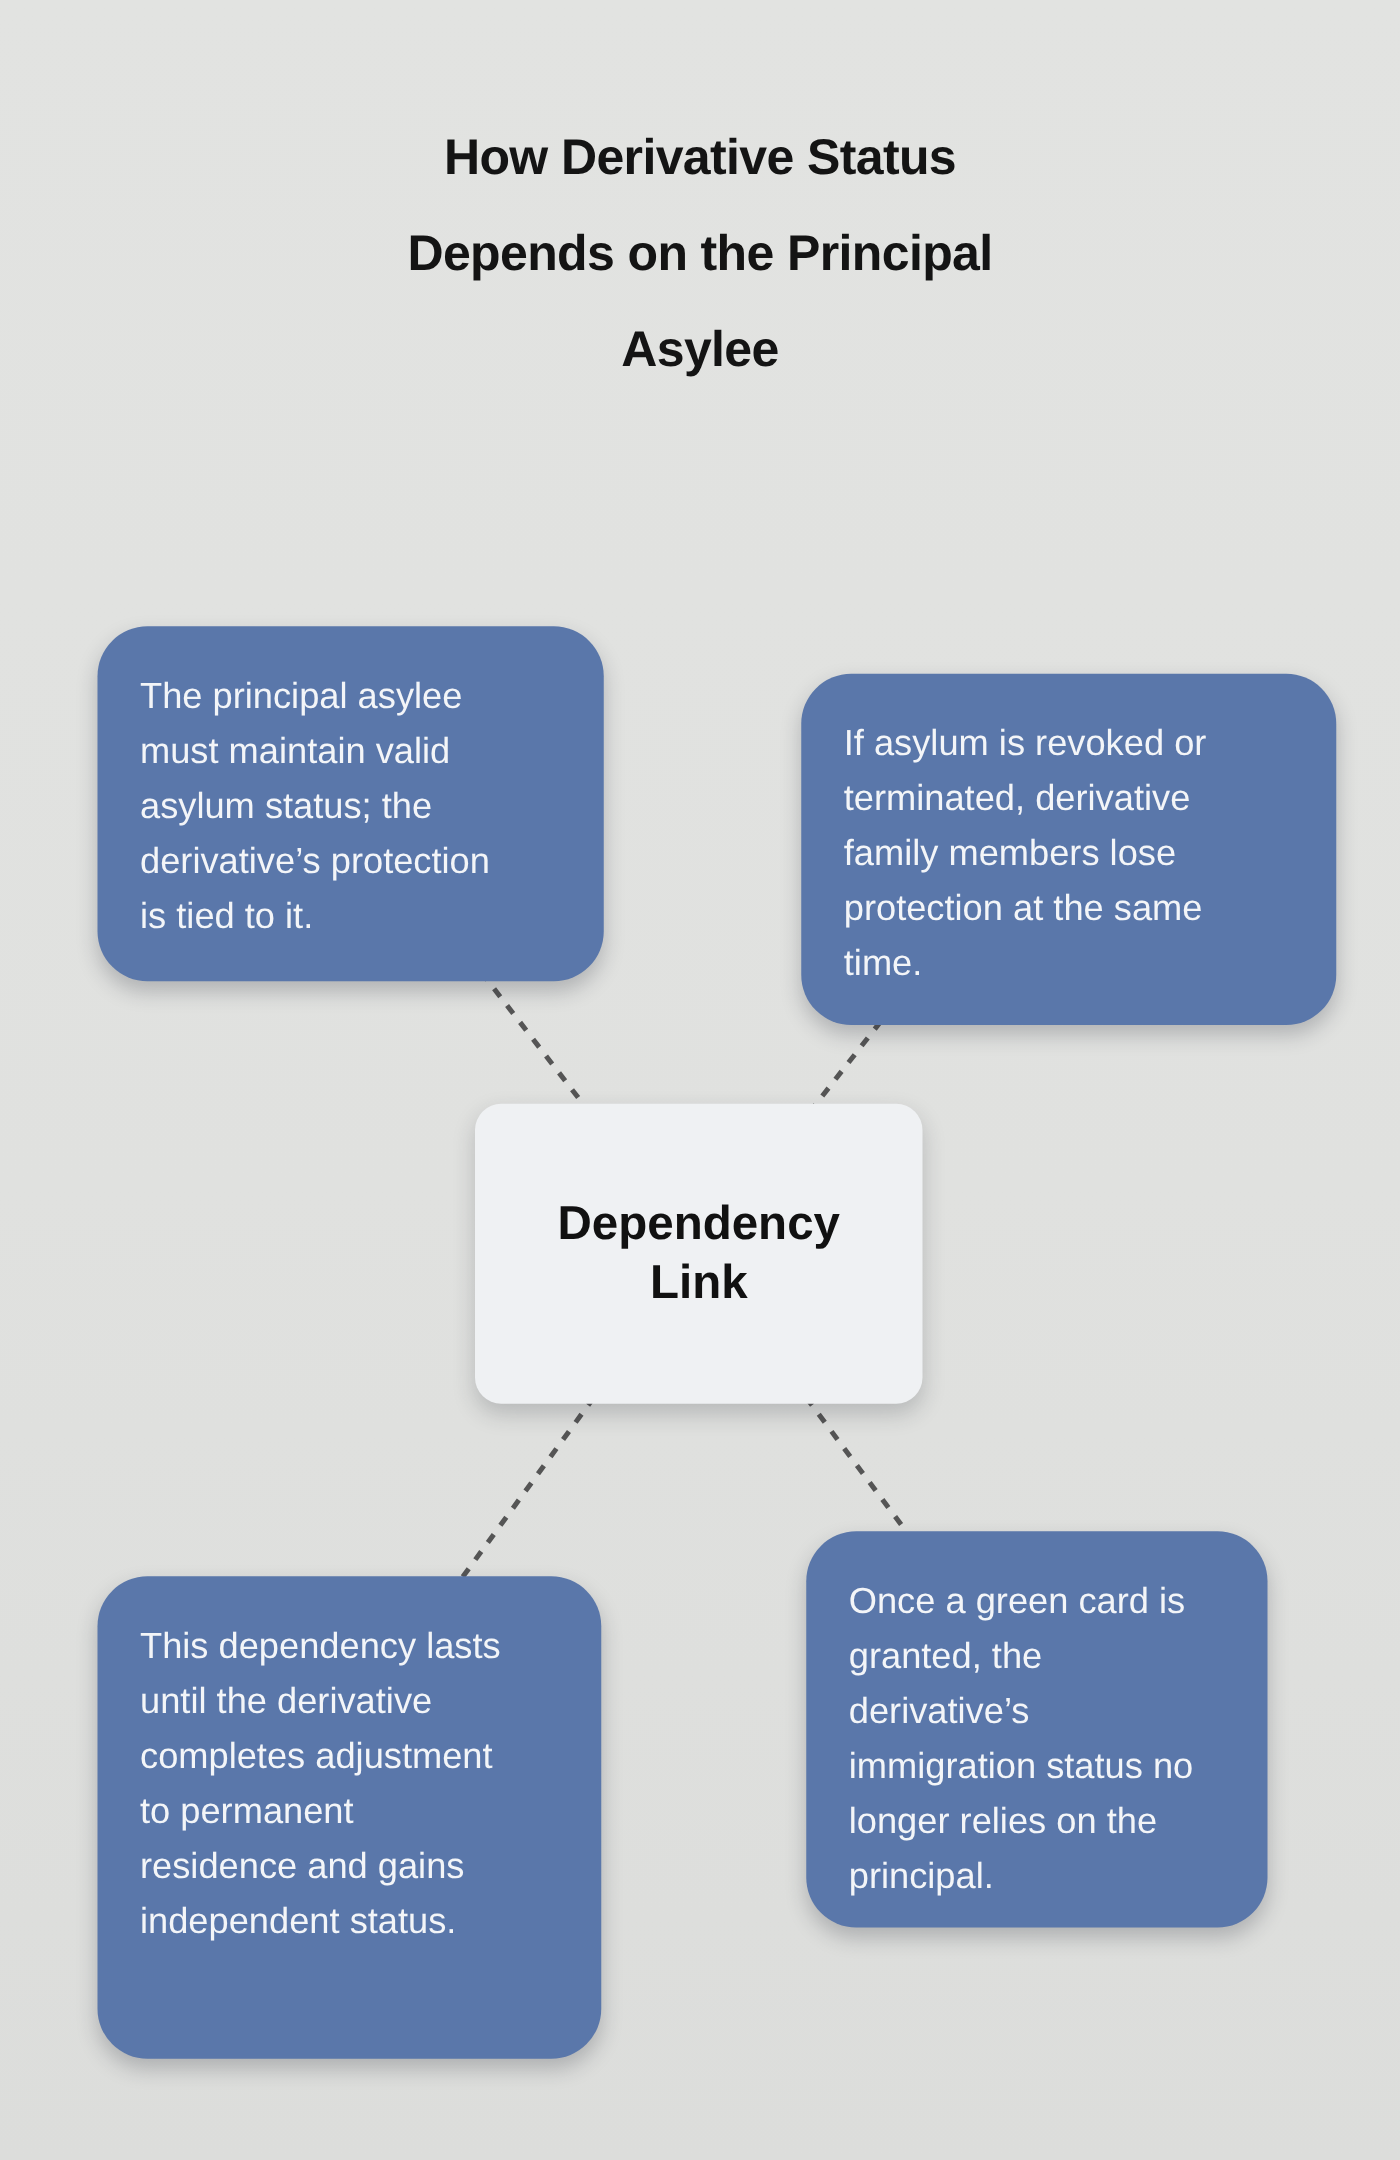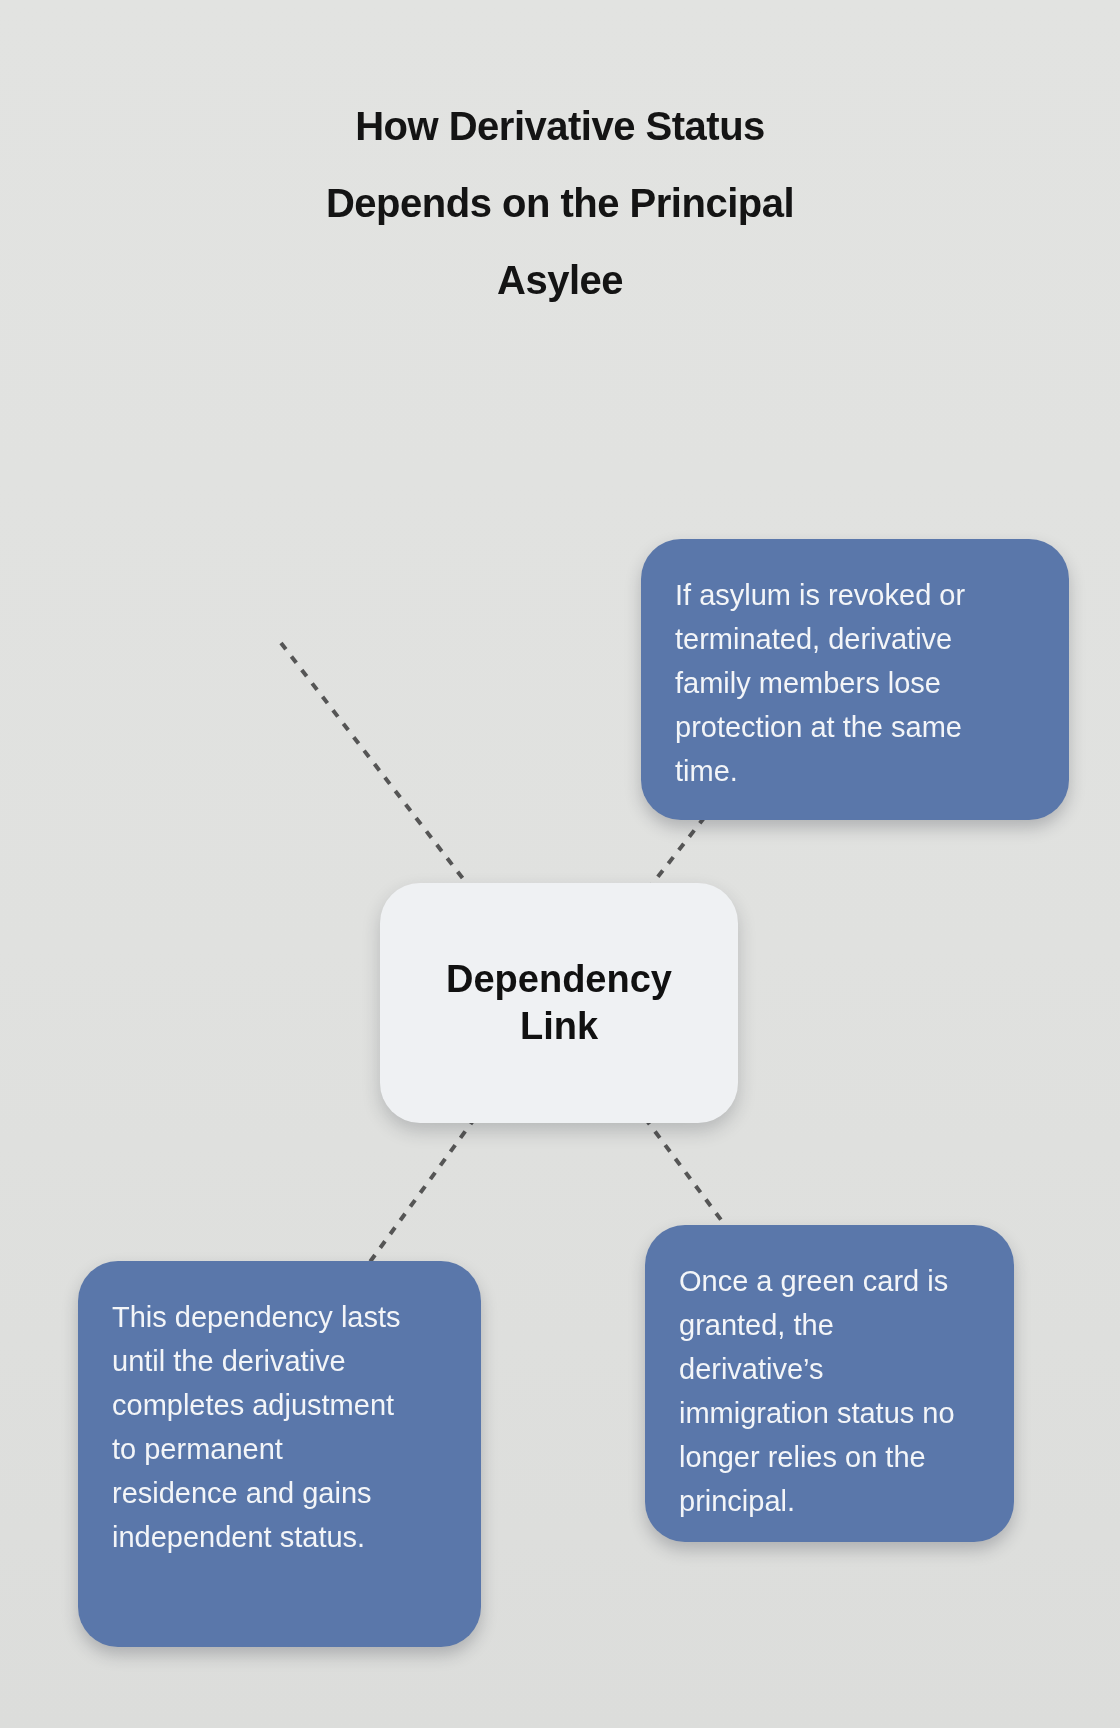--- a/index.html
+++ b/index.html
@@ -74,38 +74,45 @@
     font-weight: 700;
     line-height: 47px;
     color: #111111;
     text-align: center;
     white-space: pre-line;
   }
   .pos-tl { left: 78px;  top: 501px;  width: 405px; height: 284px; }
   .pos-tr { left: 641px; top: 503px;  width: 428px; height: 281px; margin-top: 36px; }
   .pos-bl { left: 78px;  top: 1225px; width: 403px; height: 386px; margin-top: 36px; }
   .pos-br { left: 645px; top: 1225px; width: 369px; height: 317px; }
-  .pos-c  { left: 380px; top: 883px;  width: 358px; height: 240px; }
+  .pos-c  { left: 380px; top: 883px;  width: 358px; height: 240px; border-radius: 21px; }
 </style>
 </head>
 <body>
 
 <div class="canvas">
 
   <svg class="connectors" viewBox="0 0 1120 1728" xmlns="http://www.w3.org/2000/svg" aria-hidden="true">
     <line x1="281" y1="643" x2="559" y2="1003"></line>
     <line x1="841" y1="643" x2="559" y2="1003"></line>
     <line x1="280" y1="1385" x2="559" y2="1003"></line>
     <line x1="843" y1="1383" x2="559" y2="1003"></line>
   </svg>
 
   <h1 class="title">How Derivative Status
 Depends on the Principal
 Asylee</h1>
 
+  <div class="node blue pos-tl">
+    <p>The principal asylee
+must maintain valid
+asylum status; the
+derivative’s protection
+is tied to it.</p>
+  </div>
 
   <div class="node blue pos-tr">
     <p>If asylum is revoked or
 terminated, derivative
 family members lose
 protection at the same
 time.</p>
   </div>
 
   <div class="node center-node pos-c">

